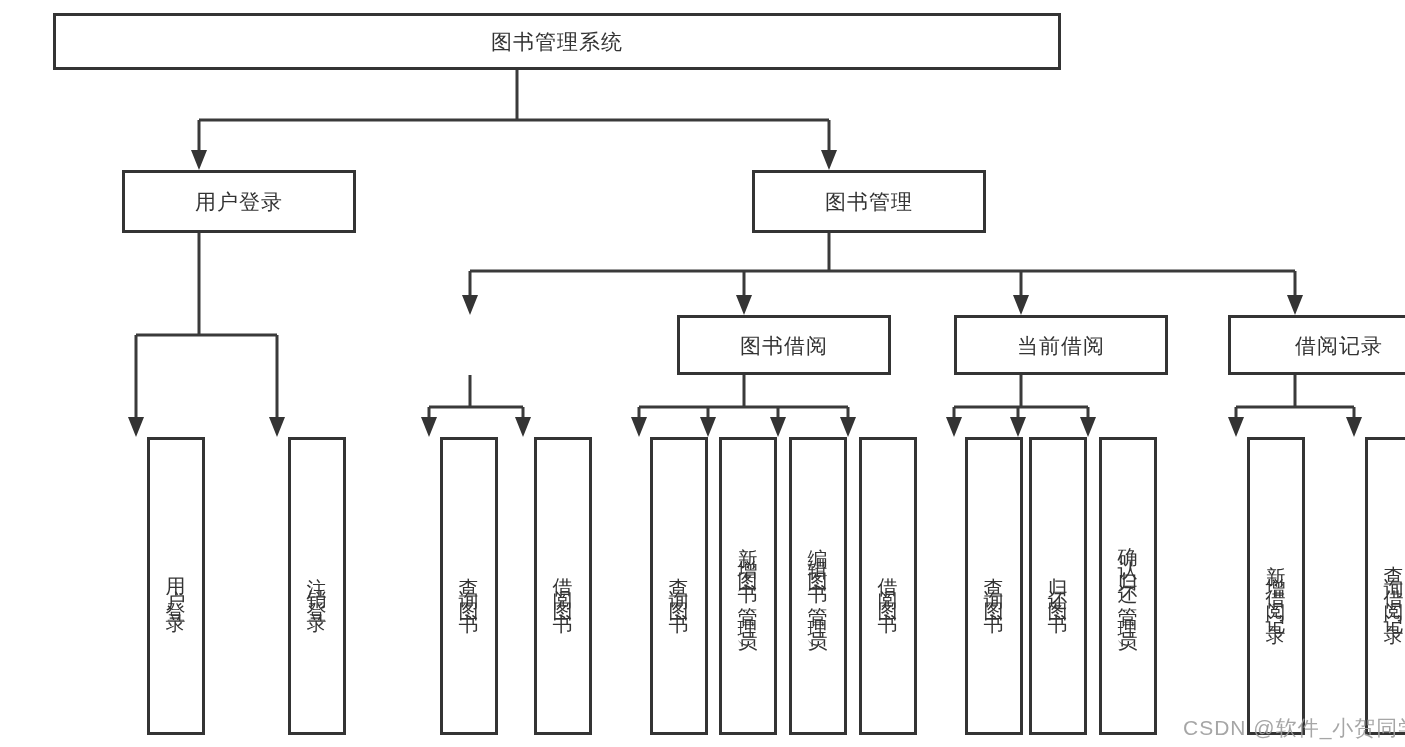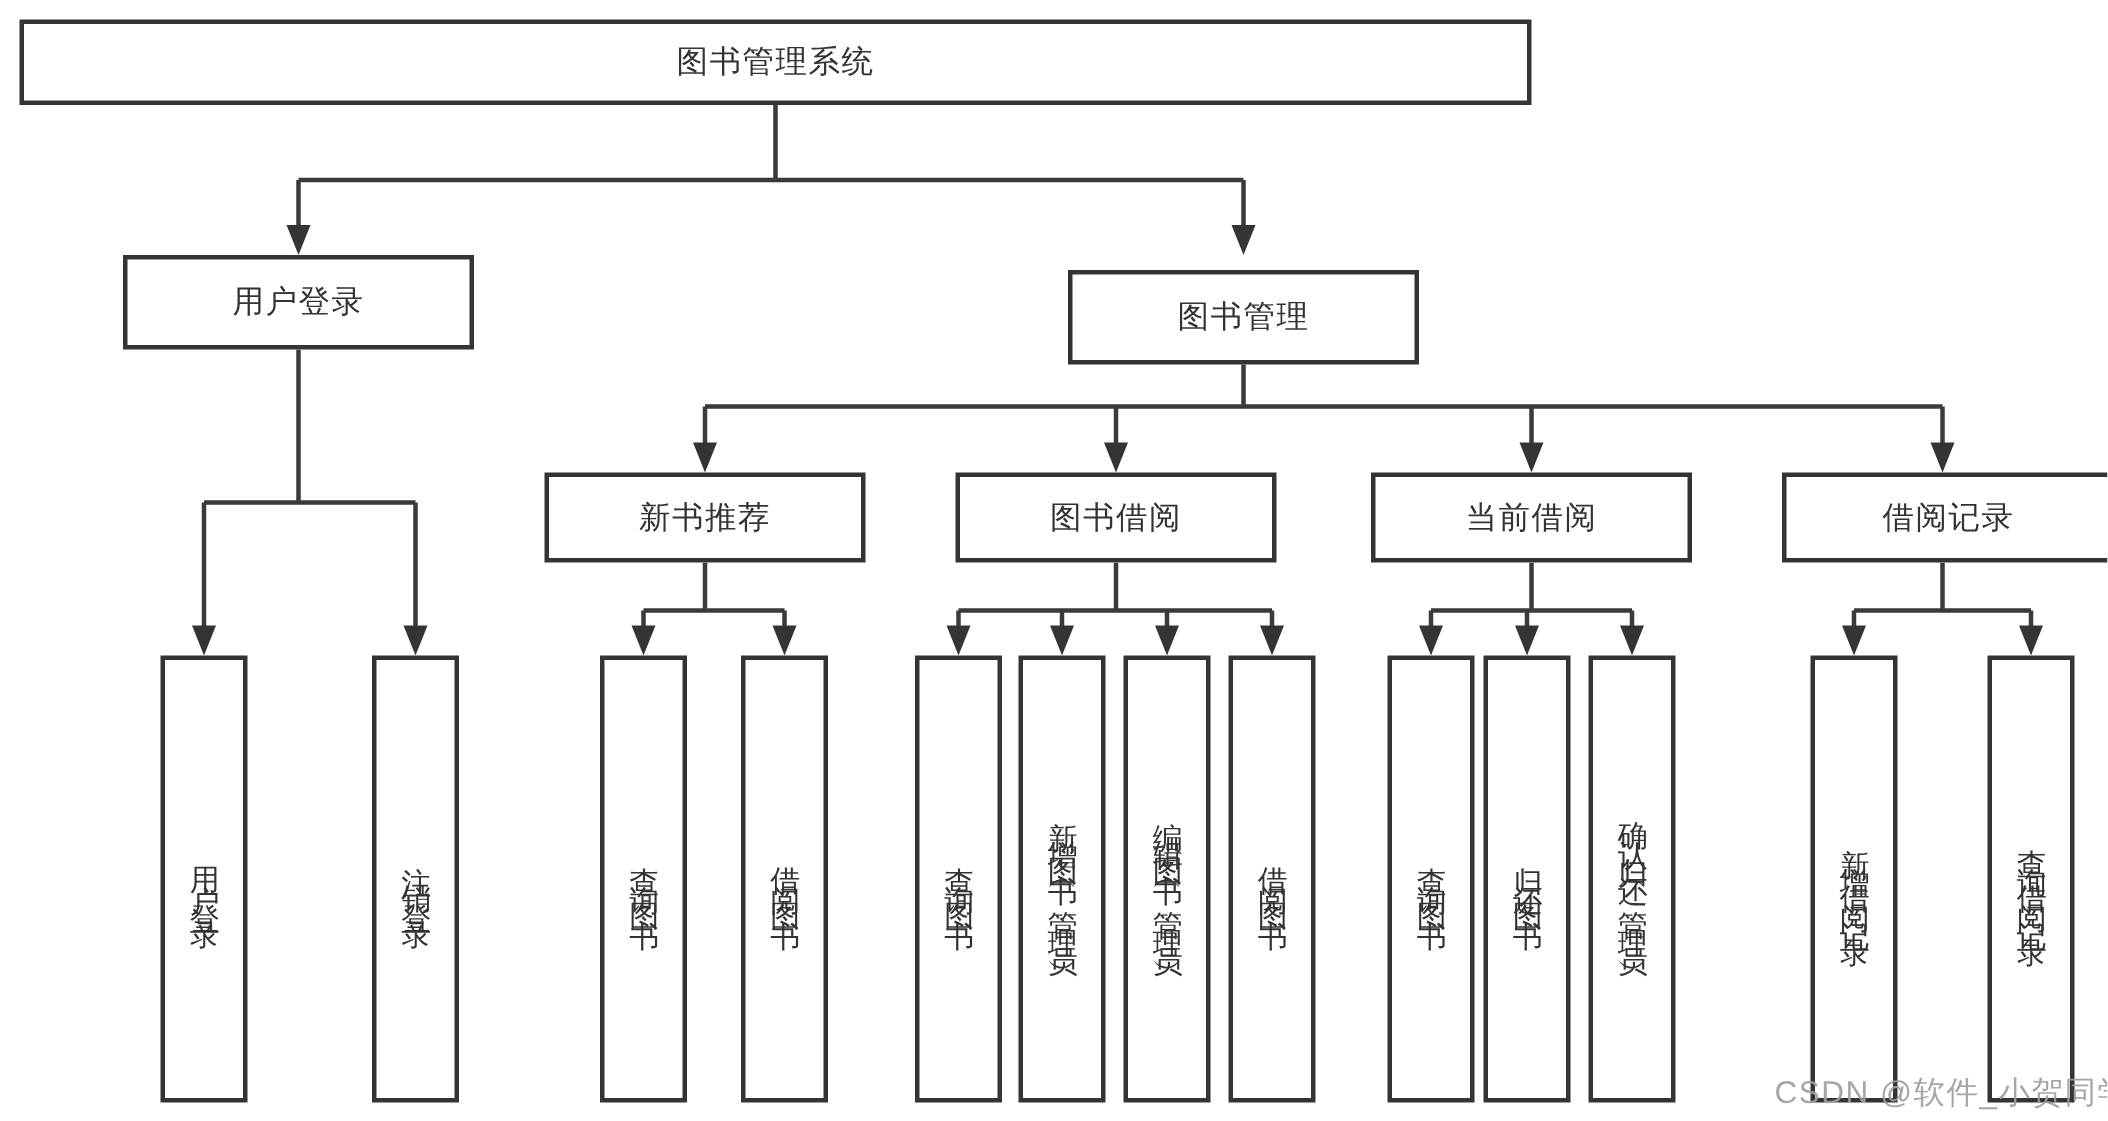--- a/index.html
+++ b/index.html
@@ -24,20 +24,21 @@
   .box {
     position: absolute;
     box-sizing: border-box;
     background: #ffffff;
     border: 3px solid #343434;
     color: #333333;
     display: flex;
     align-items: center;
     justify-content: center;
     text-align: center;
+    margin-left: 40px;
   }
   .hbox span {
     font-size: 21px;
     letter-spacing: 1px;
     line-height: 1;
     white-space: nowrap;
   }
   .leaf span {
     writing-mode: vertical-rl;
     text-orientation: mixed;
@@ -101,27 +102,24 @@
     </g>
   </svg>
 
   <div class="box hbox" style="left:13px; top:13px; width:1008px; height:57px;">
     <span>图书管理系统</span>
   </div>
 
   <div class="box hbox" style="left:82px; top:170px; width:234px; height:63px;">
     <span>用户登录</span>
   </div>
-  <div class="box hbox" style="left:712px; top:180px; width:234px; height:63px;">
+  <div class="box hbox" style="left:712px; top:170px; width:234px; height:63px;">
     <span>图书管理</span>
   </div>
 
-  <div class="box hbox" style="left:363px; top:315px; width:214px; height:60px;">
-    <span>新书推荐</span>
-  </div>
   <div class="box hbox" style="left:914px; top:315px; width:214px; height:60px;">
     <span>当前借阅</span>
   </div>
   <div class="box hbox" style="left:637px; top:315px; width:214px; height:60px;">
     <span>图书借阅</span>
   </div>
   <div class="box hbox" style="left:1188px; top:315px; width:222px; height:60px;">
     <span>借阅记录</span>
   </div>
 

